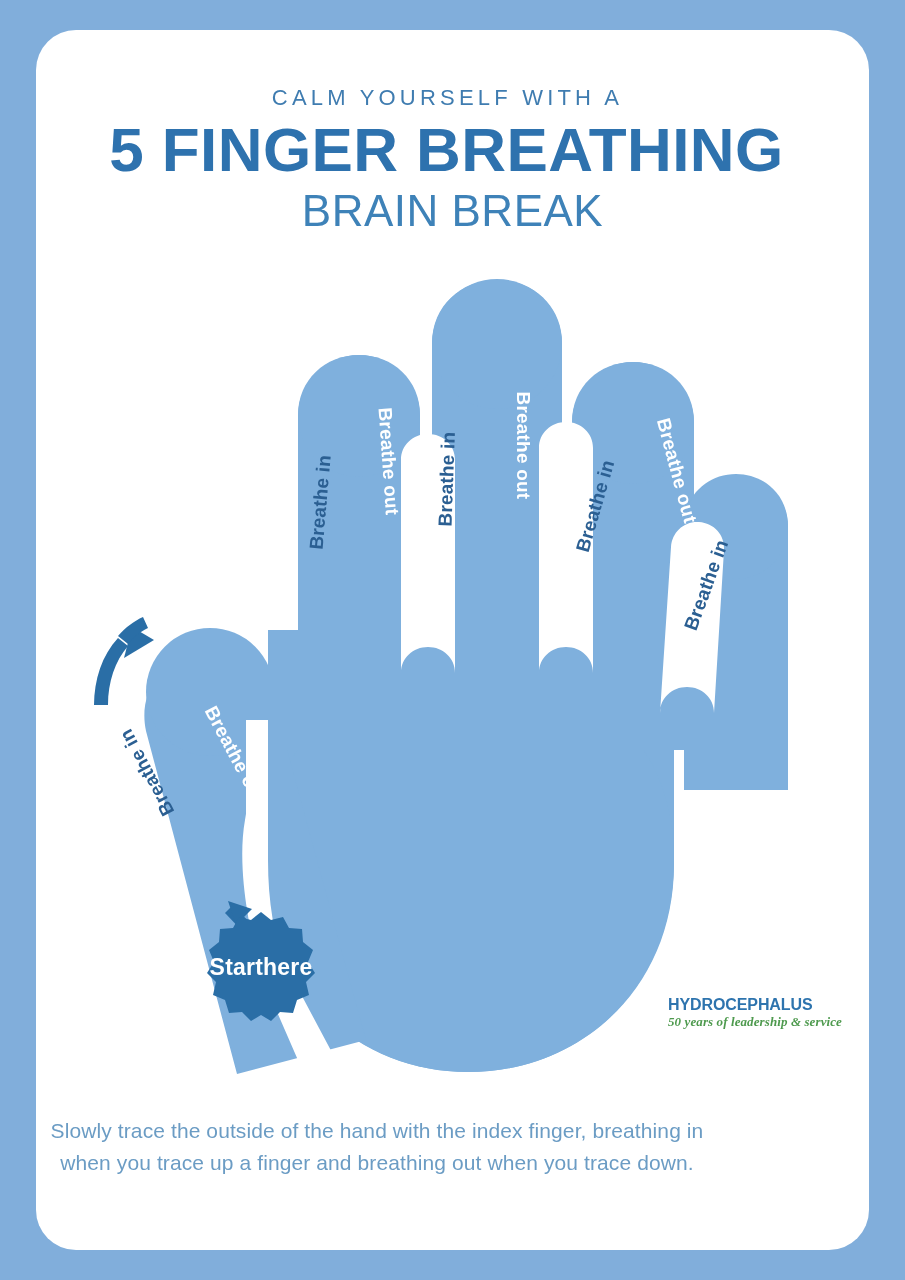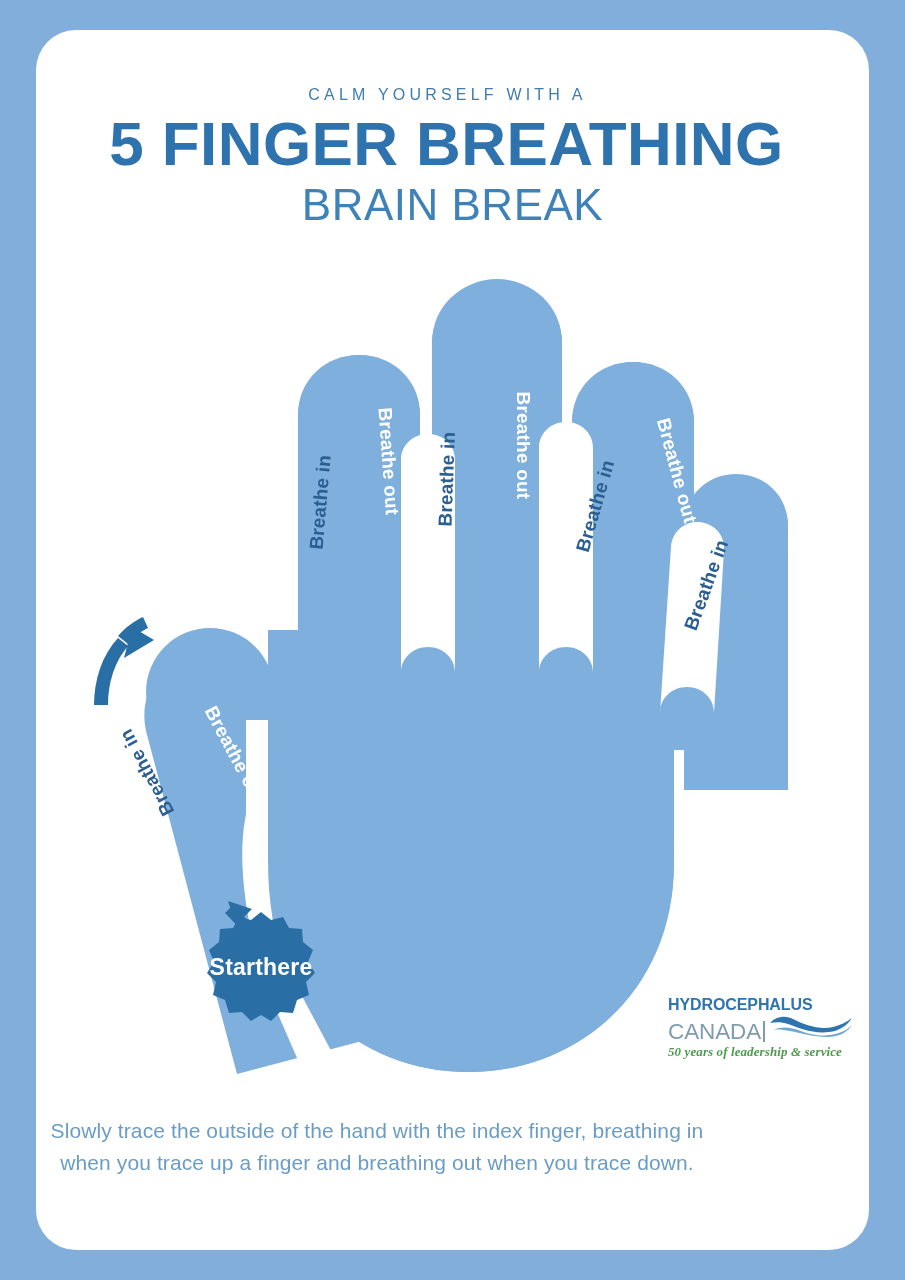--- a/index.html
+++ b/index.html
@@ -34,21 +34,21 @@
 
   
   #header {
     position: absolute;
     left: 0;
     top: 56px;
     width: 833px;
     text-align: center;
   }
   .kicker {
-    font-size: 16px;
+    font-size: 22px;
     letter-spacing: 4.2px;
     color: #3F7CB0;
     font-weight: 400;
     line-height: 1.1;
     margin: 0 10px 9px 0;
   }
   .bigline {
     font-size: 62px;
     font-weight: 700;
     letter-spacing: 0.4px;
@@ -360,30 +360,20 @@
           M58 2 L68 10 L80 7 L86 18 L99 19 L100 32 L110 40 L105 52 L112 63 L103 72 L106 85 L94 90 L90 103 L77 102 L68 111 L58 105 L48 111 L39 102 L26 103 L22 90 L10 85 L13 72 L4 63 L11 52 L6 40 L16 32 L17 19 L30 18 L36 7 L48 10 Z"></path>
       </svg>
       <div id="start-text">
         <span>Start</span>
         <span>here</span>
       </div>
     </div>
 
     <div id="logo">
       <div class="logo-top">HYDROCEPHALUS</div>
-      <div class="logo-row">
-        <span class="logo-mid">CANADA</span>
-        <span class="logo-bar"></span>
-        <span class="logo-wave">
-          <svg width="86" height="24" viewBox="0 0 86 24">
-            <path fill="#2E74AE" d="M3 9 C9 2 18 1 26 5 C38 11 52 16 66 13 C74 11 80 8 85 4 C81 11 72 17 62 18 C46 20 32 14 21 10 C15 8 9 8 3 9 Z"></path>
-            <path fill="#6FA9D4" d="M6 16 C14 12 24 13 34 17 C46 22 60 23 72 19 C78 17 82 14 85 11 C81 18 72 23 61 23 C47 23 33 19 23 17 C17 16 11 15 6 16 Z"></path>
-          </svg>
-        </span>
-      </div>
       <div class="logo-tag">50 years of leadership &amp; service</div>
     </div>
 
     <div id="footer">
       <p>Slowly trace the outside of the hand with the index finger, breathing in</p>
       <p>when you trace up a finger and breathing out when you trace down.</p>
     </div>
 
   </div>
 </div>

